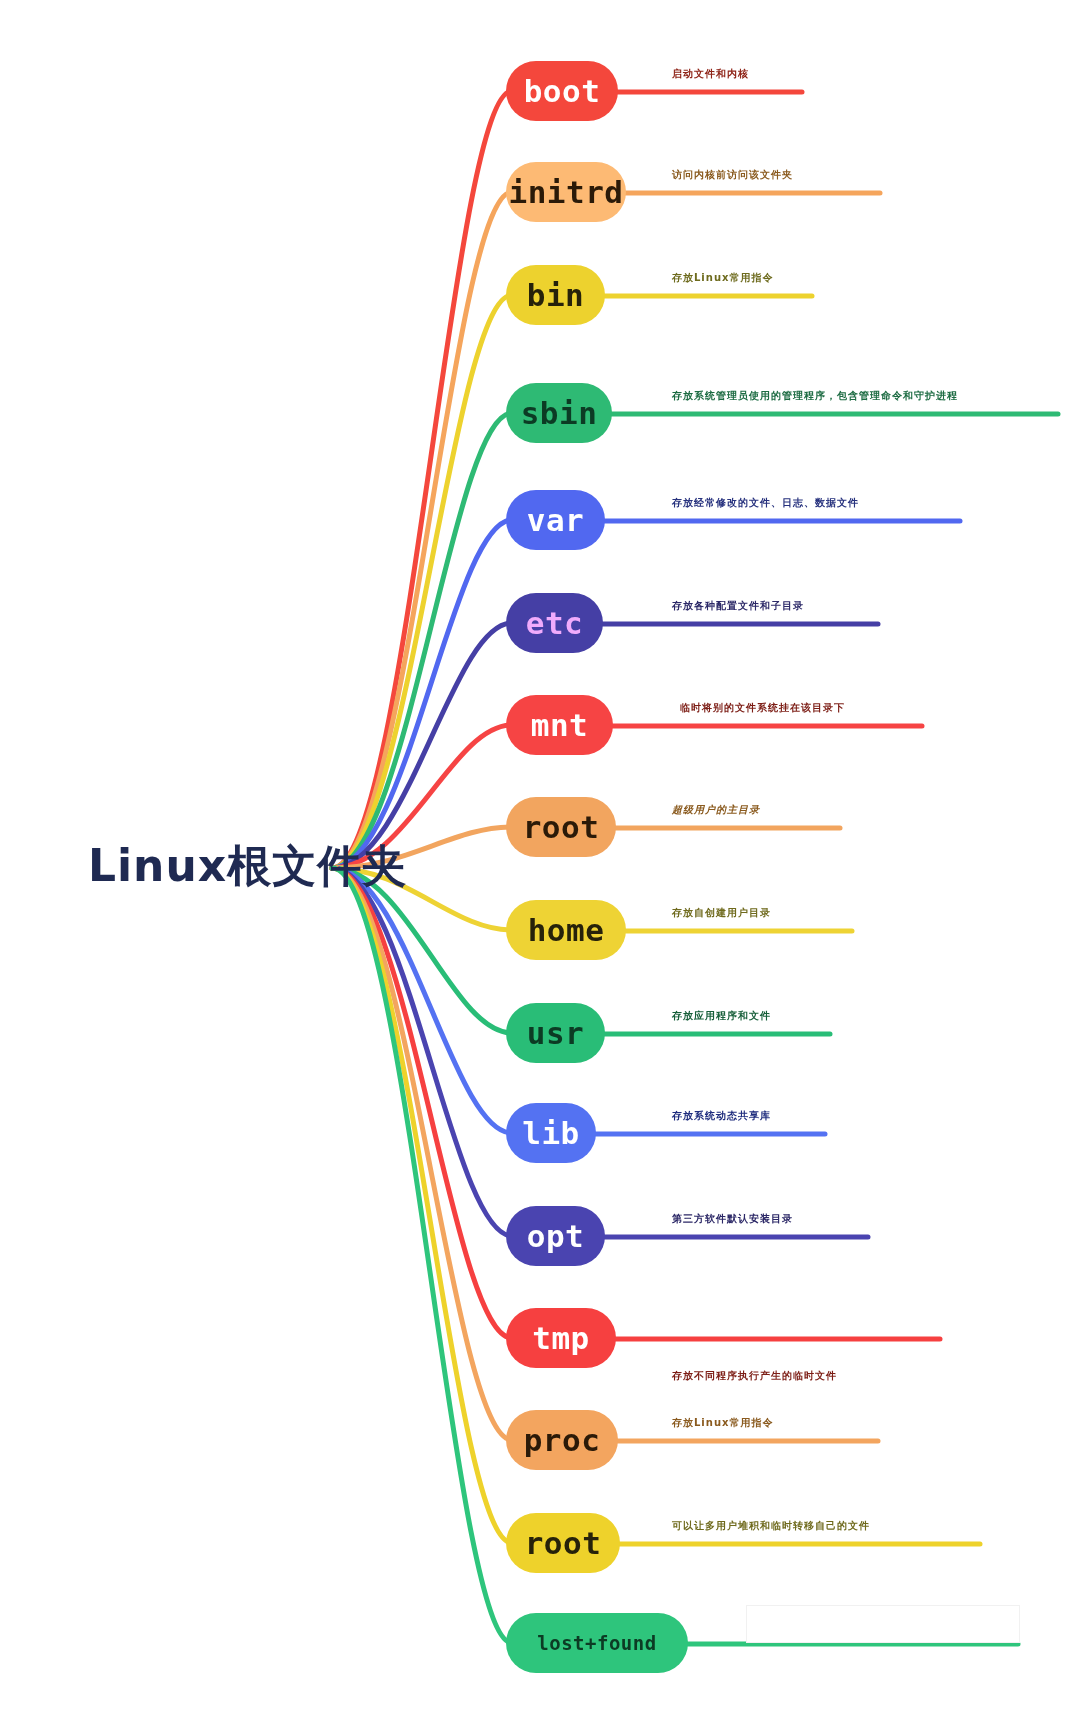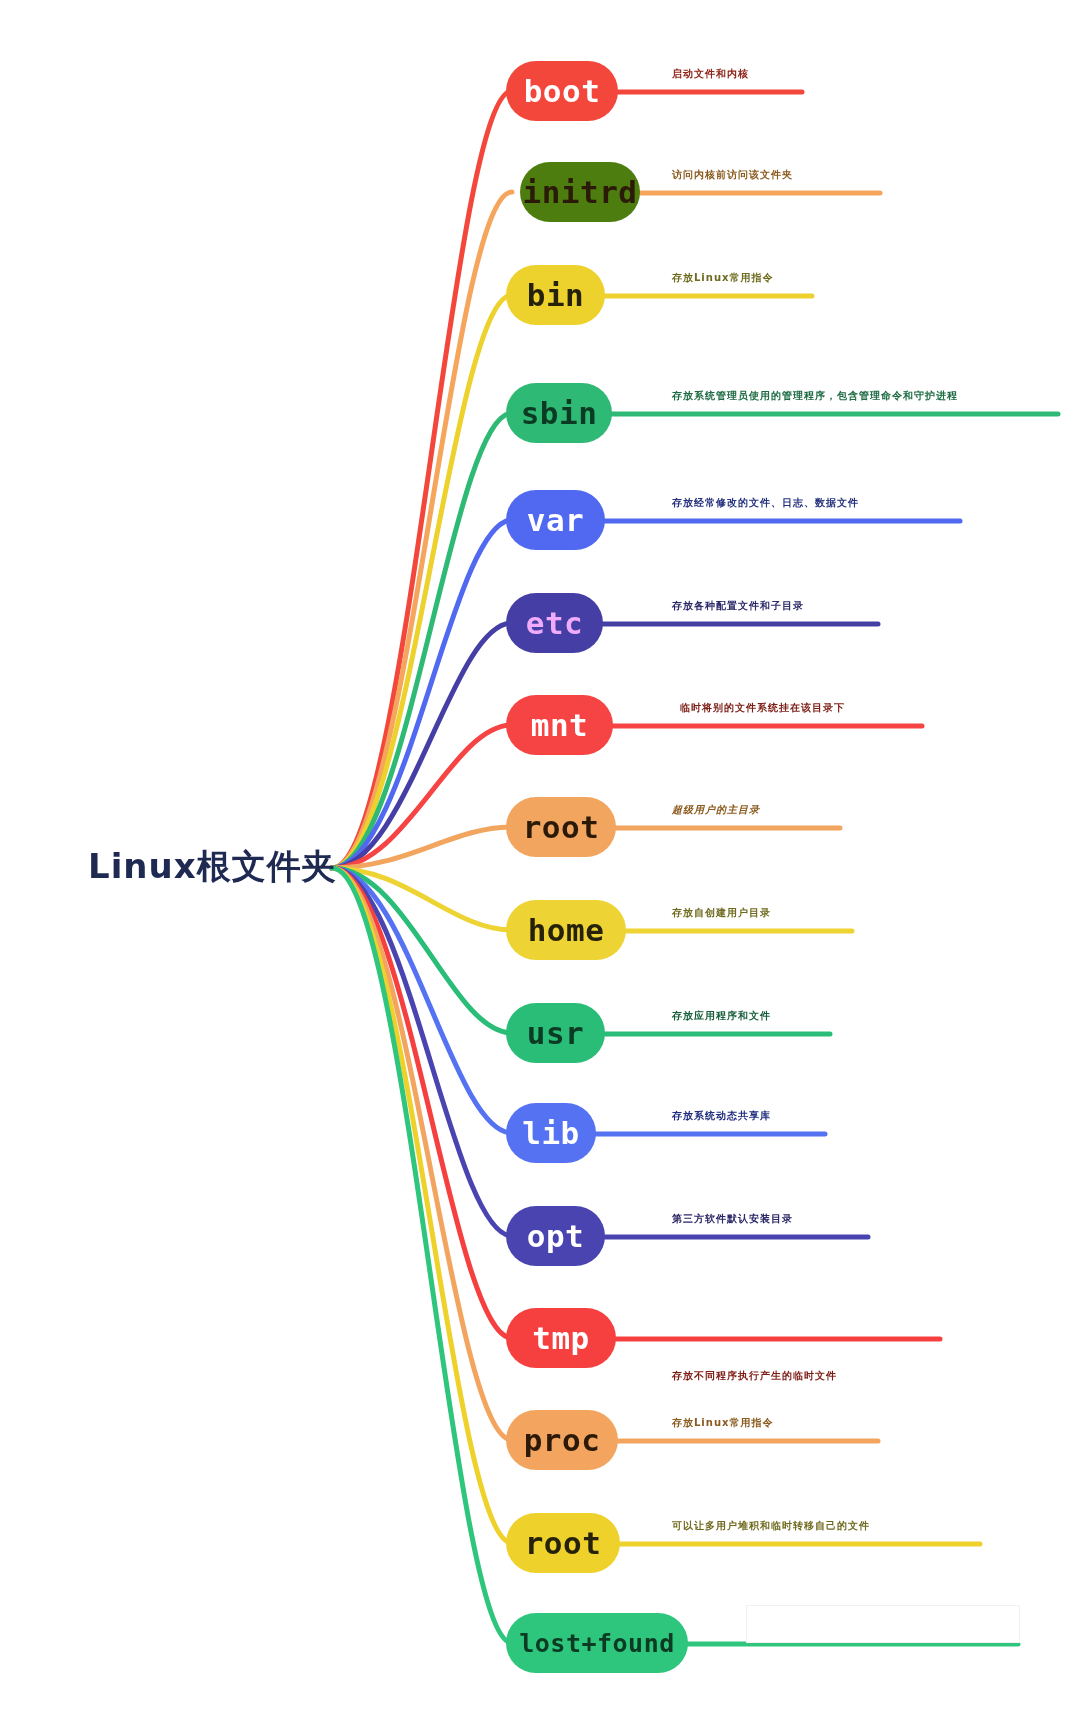--- a/index.html
+++ b/index.html
@@ -3,30 +3,30 @@
 <meta charset="utf-8">
 <style>
   html,body{margin:0;padding:0;background:#ffffff;}
   .canvas{
     position:relative;width:1080px;height:1729px;background:#ffffff;
     font-family:"DejaVu Sans",sans-serif;overflow:hidden;
   }
   #links{position:absolute;left:0;top:0;width:1080px;height:1729px;}
   .root-label{
     position:absolute;transform:translateY(-52%);
-    font-size:34px;font-weight:bold;letter-spacing:1px;white-space:nowrap;
+    font-size:44px;font-weight:bold;letter-spacing:1px;white-space:nowrap;
   }
   .node{
     position:absolute;transform:translateY(-50%);
     display:flex;align-items:center;justify-content:center;
     height:60px;border-radius:30px;
     font-family:"DejaVu Sans Mono","DejaVu Sans",monospace;
     font-weight:bold;font-size:31px;letter-spacing:0.5px;
   }
-  .node.small{font-size:25px;}
+  .node.small{font-size:19px;}
   .desc{
     position:absolute;transform:translateY(-100%);
     font-weight:bold;font-size:10px;letter-spacing:1px;line-height:21px;
     white-space:nowrap;
   }
   .desc.wrap{white-space:normal;}
   .redacted{
     position:absolute;background:#ffffff;border:1px solid #f1f1f1;box-sizing:border-box;
   }
 </style>
@@ -69,21 +69,21 @@
       <path d="M 545 1644 L 1018 1644" fill="none" stroke="#2EC57C" stroke-width="5" stroke-linecap="round"></path>
     </svg>
 
   <div class="root-label" id="root-label" style="left: 88px; top: 868px; color: rgb(31, 42, 82);">Linux根文件夹</div>
 
   <div id="nodes">
       <div class="node" style="left: 506px; top: 91px; width: 112px; background: rgb(244, 71, 60); color: rgb(255, 255, 255);">
         <span>boot</span>
       </div>
       <div class="desc" style="left: 672px; top: 84px; color: rgb(143, 36, 24);">启动文件和内核</div>
-      <div class="node" style="left: 520px; top: 192px; width: 120px; background: #4d7c0f; color: rgb(43, 26, 8);">
+      <div class="node" style="left: 506px; top: 192px; width: 120px; background: #fdba74; color: rgb(43, 26, 8);">
         <span>initrd</span>
       </div>
       <div class="desc" style="left: 672px; top: 185px; color: rgb(138, 90, 30);">访问内核前访问该文件夹</div>
       <div class="node" style="left: 506px; top: 295px; width: 99px; background: rgb(237, 210, 46); color: rgb(38, 34, 10);">
         <span>bin</span>
       </div>
       <div class="desc" style="left: 672px; top: 288px; color: rgb(110, 107, 30);">存放Linux常用指令</div>
       <div class="node" style="left: 506px; top: 413px; width: 106px; background: rgb(46, 186, 116); color: rgb(12, 59, 36);">
         <span>sbin</span>
       </div>

